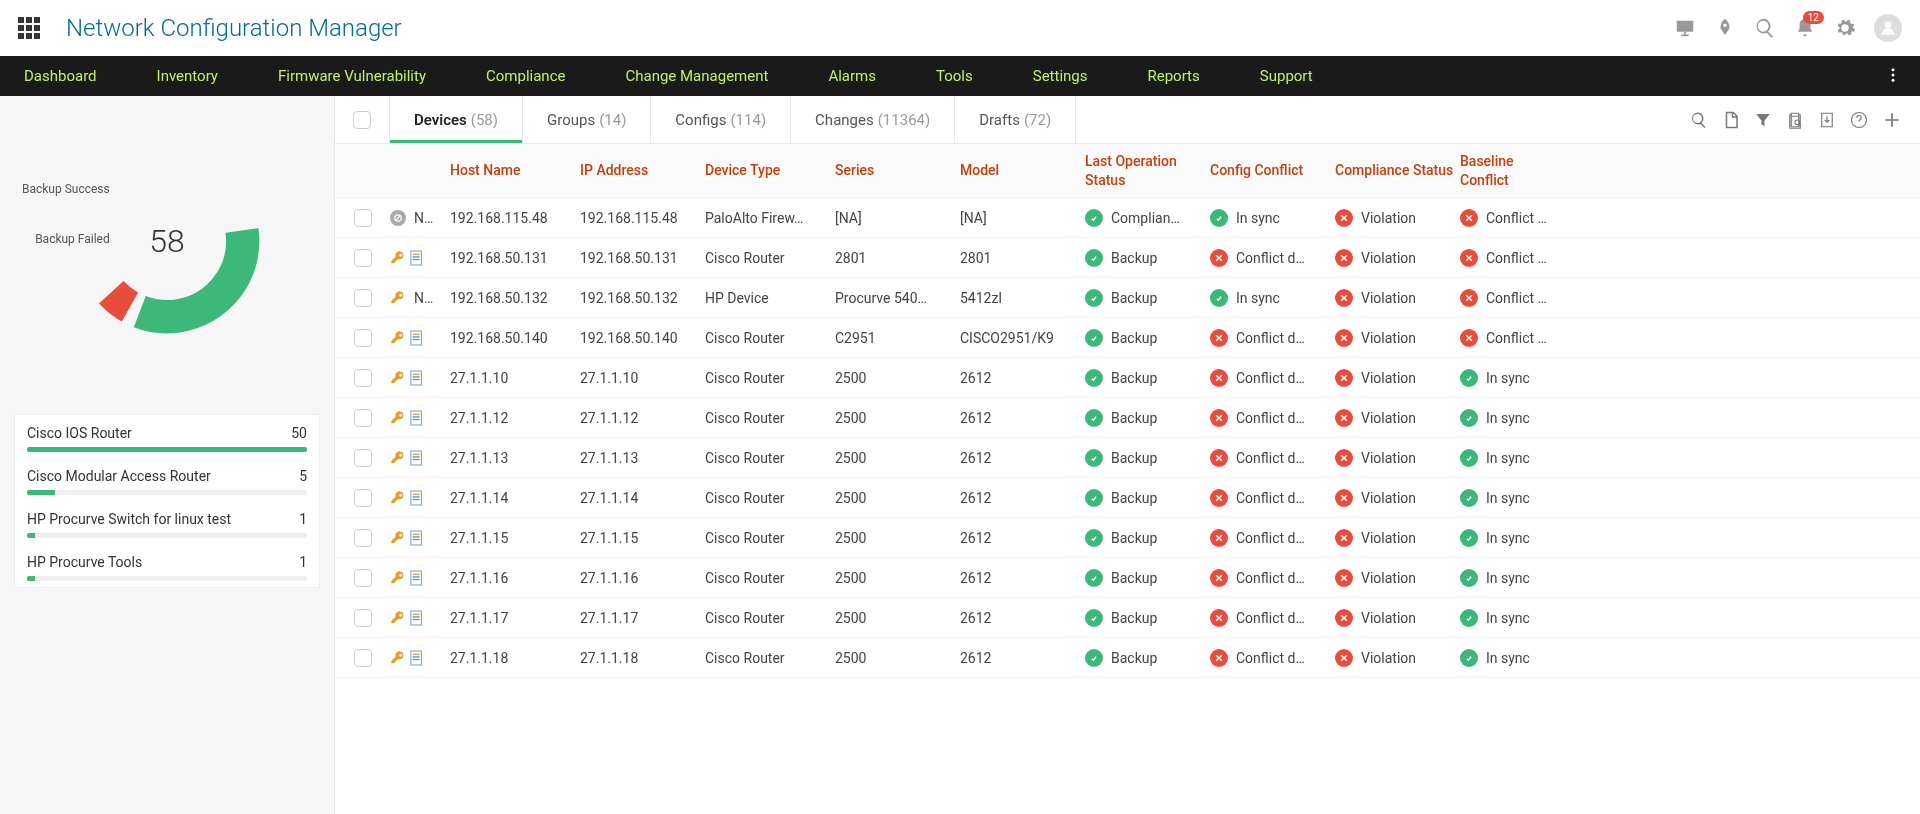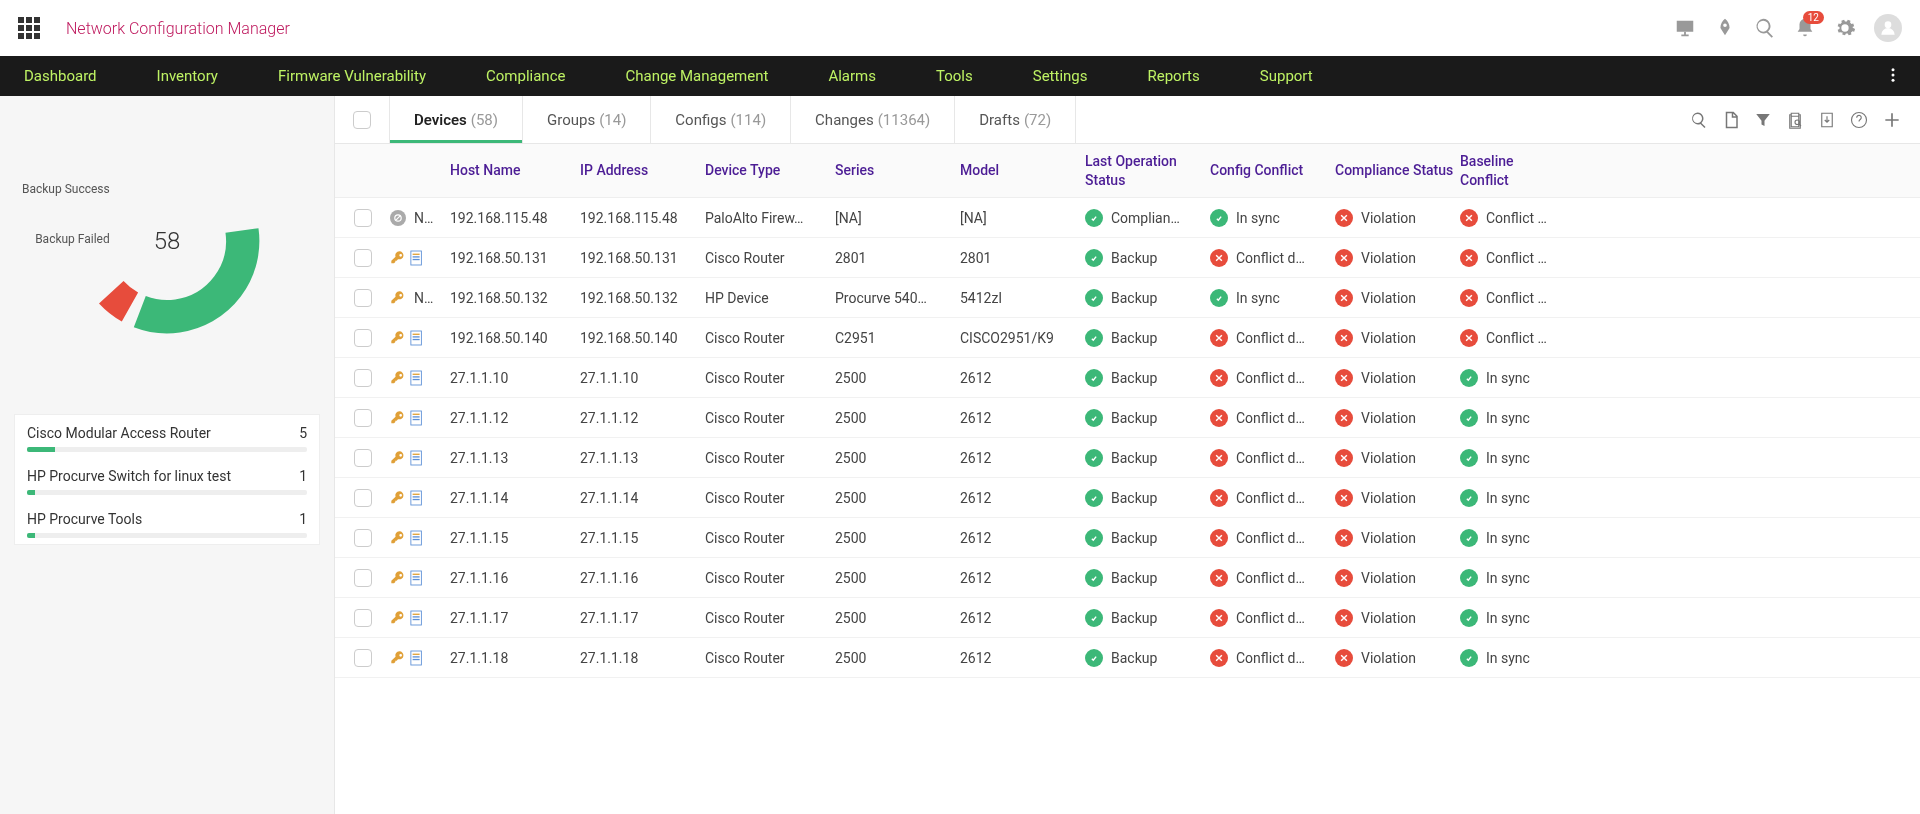--- a/index.html
+++ b/index.html
@@ -2,42 +2,42 @@
 <html><head>
 <meta charset="utf-8">
 <style>
   * { box-sizing: border-box; margin: 0; padding: 0; }
   body { font-family: -apple-system, "Segoe UI", Roboto, Arial, sans-serif; font-size: 14px; color: #333; background: #fff; }
 
   
   .topbar { height: 56px; display: flex; align-items: center; padding: 0 18px; }
   .apps-icon { width: 22px; height: 22px; display: grid; grid-template-columns: repeat(3,1fr); grid-template-rows: repeat(3,1fr); gap: 2px; cursor: pointer; }
   .apps-icon span { background: #333; }
-  .app-title { font-size: 16px; font-weight: 300; color: #be185d; margin-left: 26px; }
+  .app-title { font-size: 24px; font-weight: 300; color: #0369a1; margin-left: 26px; }
   .topbar-right { margin-left: auto; display: flex; align-items: center; gap: 18px; }
   .topbar-right .ticon { width: 22px; height: 22px; color: #999; cursor: pointer; position: relative; display:flex; align-items:center; justify-content:center; }
   .topbar-right svg { fill: #999; }
   .badge { position: absolute; top: -6px; right: -8px; background: #e74c3c; color:#fff; font-size:10px; border-radius:8px; padding:1px 5px; }
   .avatar { width: 28px; height: 28px; border-radius: 50%; background: #ddd; display:flex; align-items:center; justify-content:center; }
   .avatar svg { fill:#fff; }
 
   
   .navbar { background: #1a1a1a; height: 40px; display: flex; align-items: center; padding: 0 24px; gap: 60px; color: #bef264; position: relative; }
   .nav-item { cursor: pointer; font-size: 15px; }
   .nav-more { position: absolute; right: 18px; cursor: pointer; }
   .nav-more svg { fill:#fff; }
 
   
   .main { display: flex; height: calc(100vh - 96px); }
   .left-panel { width: 335px; flex-shrink: 0; background: #f6f6f6; border-right: 1px solid #e7e7e7; overflow-y:auto; }
   .right-panel { flex: 1; display: flex; flex-direction: column; overflow:hidden; }
 
   
   .chart-wrap { height: 290px; position: relative; display:flex; align-items:center; justify-content:center; }
-  .donut-center { position:absolute; font-size:24px; color:#333; font-weight:300; }
+  .donut-center { position:absolute; font-size:32px; color:#333; font-weight:300; }
   .legend { position:absolute; left:22px; top:50px; font-size:12px; color:#555; text-align:right; }
   .legend div { margin-bottom: 14px; margin-top: 36px; }
 
   
   .filter-tabs { display:flex; height:40px; border-top:1px solid #e7e7e7; border-bottom:1px solid #e7e7e7; background:#fff; align-items:stretch; }
   .filter-tab { flex:1; display:flex; align-items:center; justify-content:center; font-size:13px; cursor:pointer; color:#555; border-right:1px solid #e7e7e7; overflow:hidden; white-space:nowrap; text-overflow:ellipsis; padding:0 4px;}
   .filter-tab.active { font-weight:600; color:#222; background:#f6f6f6; }
   .filter-more { width:50px; flex:0 0 50px; display:flex; align-items:center; justify-content:center; gap:3px; }
   .filter-more span { width:4px; height:4px; border-radius:50%; background:#aaa; }
 
@@ -53,21 +53,21 @@
   .select-all-col { width:55px; display:flex; align-items:center; justify-content:center; border-right:1px solid #e7e7e7; }
   .ctab { padding:6px 24px; display:flex; align-items:center; cursor:pointer; border-right:1px solid #e7e7e7; font-size:15px; color:#555; }
   .ctab.active { color:#222; font-weight:600; box-shadow: inset 0 -3px 0 #3cb878; }
   .ctab .count { color:#999; margin-left:4px; font-weight:400; }
   .ctab-tools { margin-left:auto; display:flex; align-items:center; gap:14px; padding:0 18px; }
   .ctab-tools .ticon { cursor:pointer; color:#777; display:flex; }
   .ctab-tools svg { fill:#777; }
 
   
   .table-wrap { flex:1; overflow:auto; }
-  .table-head { display:flex; height:54px; align-items:center; background:#fafafa; border-bottom:1px solid #eee; font-size:14px; color:#4c1d95; font-weight:500; }
+  .table-head { display:flex; height:54px; align-items:center; background:#fafafa; border-bottom:1px solid #eee; font-size:14px; color:#c2410c; font-weight:500; }
   .col-check { width:55px; flex-shrink:0; display:flex; justify-content:center; }
   .col-icons-h { width:60px; flex-shrink:0; }
   .col-host { width:130px; flex-shrink:0; padding-right:8px; }
   .col-ip { width:125px; flex-shrink:0; }
   .col-type { width:130px; flex-shrink:0; }
   .col-series { width:125px; flex-shrink:0; }
   .col-model { width:125px; flex-shrink:0; }
   .col-status { width:125px; flex-shrink:0; }
   .col-conflict { width:125px; flex-shrink:0; }
   .col-comp { width:125px; flex-shrink:0; }
@@ -167,20 +167,29 @@
         <circle cx="21" cy="21" r="15.9" fill="none" stroke="#3cb878" stroke-width="7" stroke-dasharray="75 100" stroke-dashoffset="42" transform="rotate(-8 21 21)"></circle>
         <circle cx="21" cy="21" r="15.9" fill="none" stroke="#e74c3c" stroke-width="7" stroke-dasharray="5 100" stroke-dashoffset="47" transform="rotate(-90 21 21)"></circle>
       </svg>
       <div class="donut-center">58</div>
     </div>
 
 
     <div class="type-list" id="type-list">
         <div class="type-row">
           <div class="tr-head">
+            <span>Cisco IOS Router</span>
+            <span>50</span>
+          </div>
+          <div class="type-bar">
+            <div class="type-bar-fill" style="width:100%"></div>
+          </div>
+        </div>
+        <div class="type-row">
+          <div class="tr-head">
             <span>Cisco Modular Access Router</span>
             <span>5</span>
           </div>
           <div class="type-bar">
             <div class="type-bar-fill" style="width:10%"></div>
           </div>
         </div>
         <div class="type-row">
           <div class="tr-head">
             <span>HP Procurve Switch for linux test</span>

